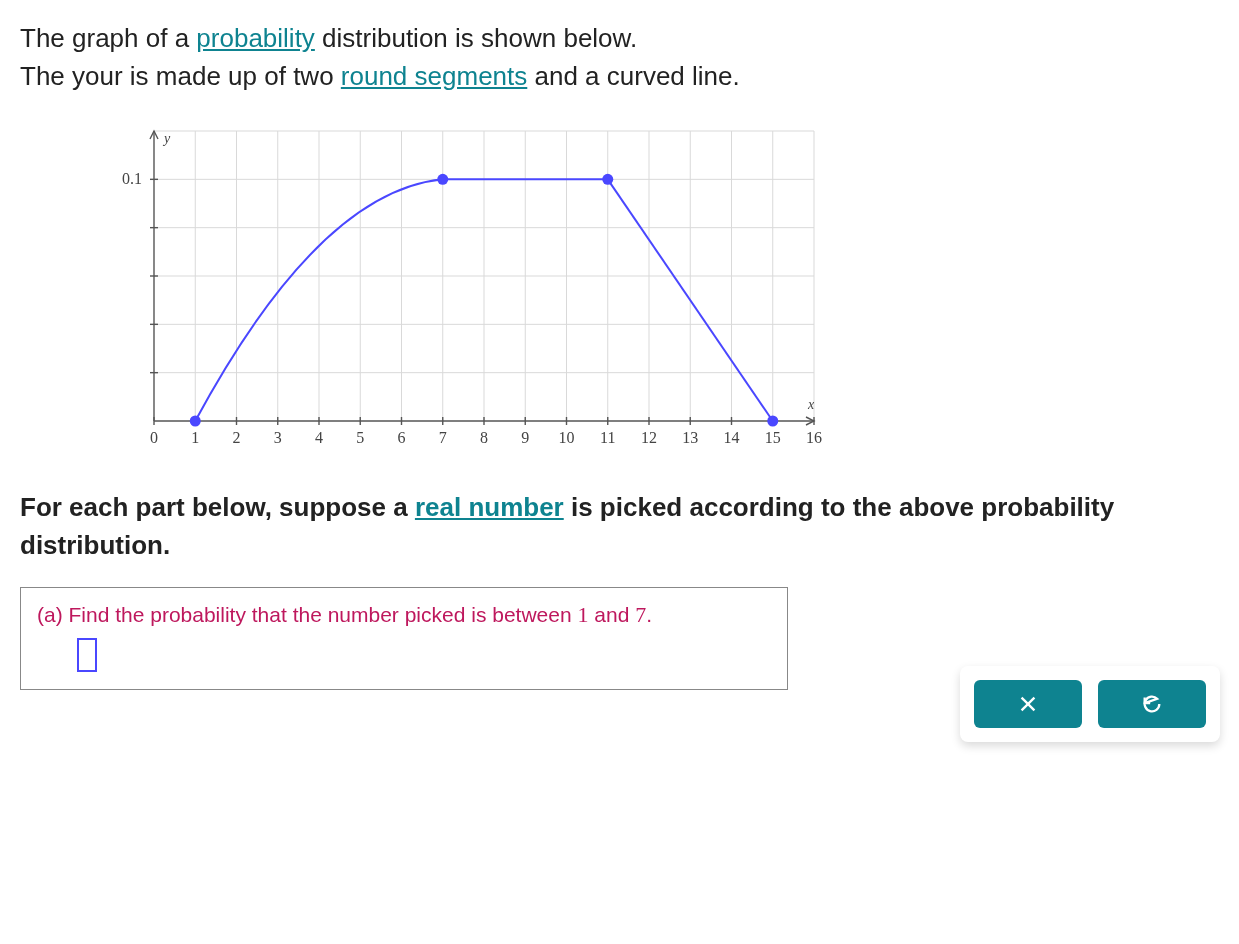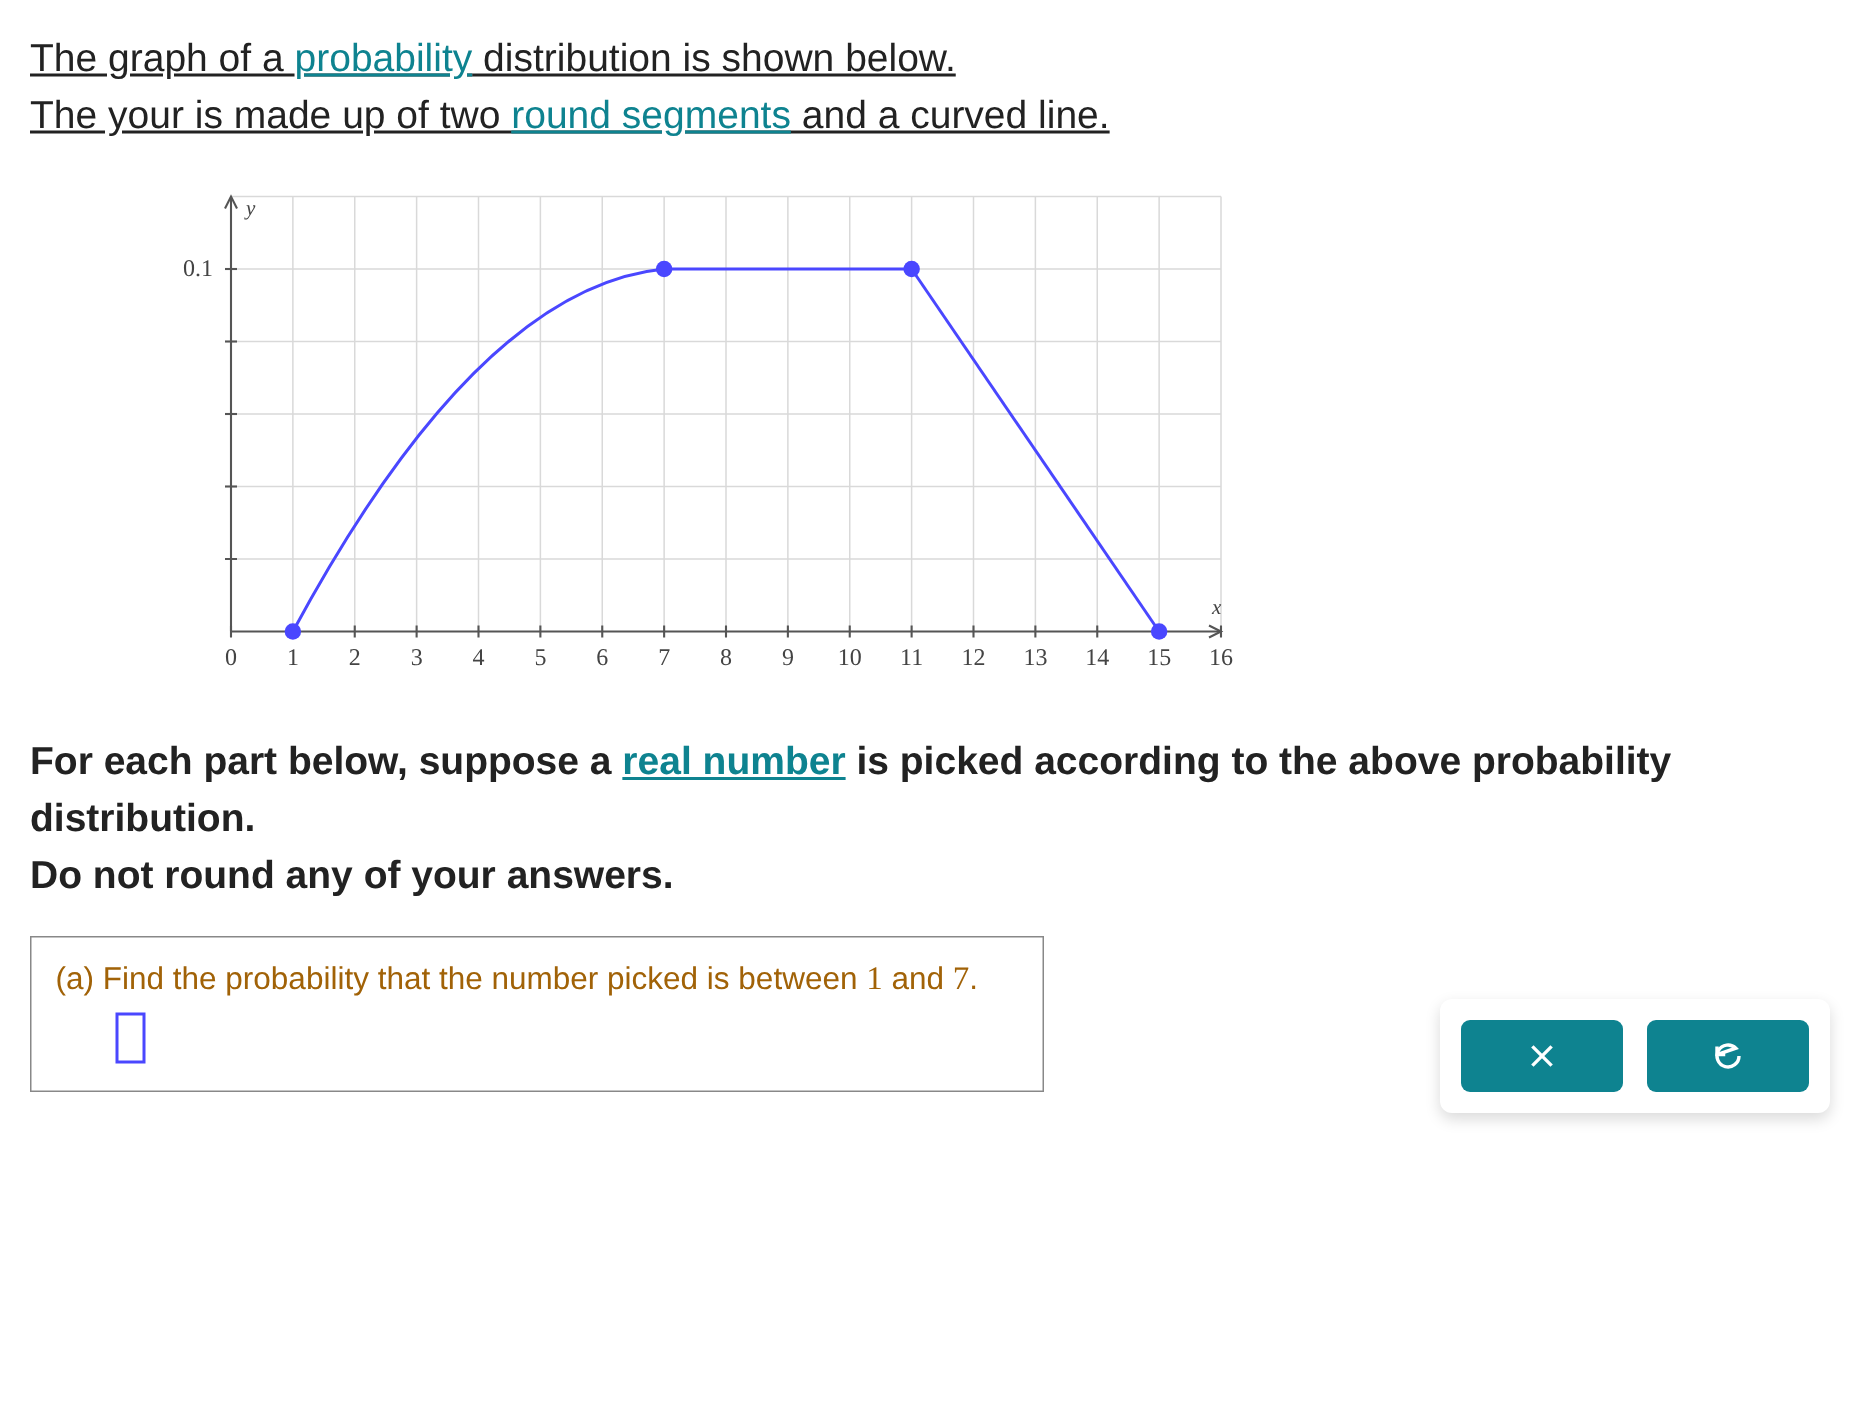--- a/index.html
+++ b/index.html
@@ -4,21 +4,21 @@
 <style>
   * { box-sizing: border-box; }
   body {
     font-family: Verdana, Geneva, sans-serif;
     font-size: 26px;
     color: #222;
     margin: 0;
     padding: 20px 20px 0 20px;
     background: #fff;
   }
-  .intro-line { line-height: 1.45; text-decoration: underline; }
+  .intro-line { line-height: 1.45; }
   .kw-link {
     color: #0e8390;
     text-decoration: underline;
     cursor: pointer;
   }
   .chart-wrap {
     margin: 26px 0 28px 74px;
   }
   svg { display: block; }
   .grid-line { stroke: #d9d9d9; stroke-width: 1; }
@@ -27,24 +27,24 @@
   .tick-label, .y-tick-label { font-family: Georgia, 'Times New Roman', serif; font-size: 16px; fill: #444; }
   .axis-name { font-family: Georgia, 'Times New Roman', serif; font-style: italic; font-size: 14px; fill: #444; }
   .plot-line { stroke: #4a47ff; stroke-width: 2; fill: none; }
   .plot-curve { stroke: #4a47ff; stroke-width: 2; fill: none; }
   .plot-dot { fill: #4a47ff; }
   .instructions { margin-top: 8px; line-height: 1.45; font-weight: bold; }
   .question-box {
     border: 1px solid #888;
     margin-top: 22px;
     padding: 14px 16px 12px 16px;
-    width: 676px;
+    width: 768px;
     font-size: 21px;
     font-family: Verdana, Geneva, sans-serif;
-    color: #a16207;
+    color: #be185d;
   }
   .q-item { margin-bottom: 20px; }
   .q-item:last-child { margin-bottom: 0; }
   .q-text { font-family: Verdana, Geneva, sans-serif; }
   .q-num { font-family: Georgia, 'Times New Roman', serif; font-size: 22px; }
   .answer-slot {
     display: inline-block;
     width: 20px;
     height: 34px;
     border: 2px solid #4a47ff;
@@ -161,21 +161,20 @@
       <line x1="513.75" y1="58.333333333333314" x2="678.75" y2="300" class="plot-line"></line>
       <circle cx="101.25" cy="300" r="5.5" class="plot-dot"></circle>
       <circle cx="348.75" cy="58.333333333333314" r="5.5" class="plot-dot"></circle>
       <circle cx="513.75" cy="58.333333333333314" r="5.5" class="plot-dot"></circle>
       <circle cx="678.75" cy="300" r="5.5" class="plot-dot"></circle>
     </svg>
 </div>
 
 <div class="instructions">
   <span>For each part below, suppose a </span><span class="kw-link">real number</span><span> is picked according to the above probability distribution.</span><br>
-  <span>Do not round any of your answers.</span>
 </div>
 
 <div class="question-box">
   <div class="q-item">
     <span class="q-text">(a) Find the probability that the number picked is between </span><span class="q-num">1</span><span class="q-text"> and </span><span class="q-num">7</span><span class="q-text">.</span><br>
     <span class="answer-slot"></span>
   </div>
 </div>
 
 <div class="button-panel">

